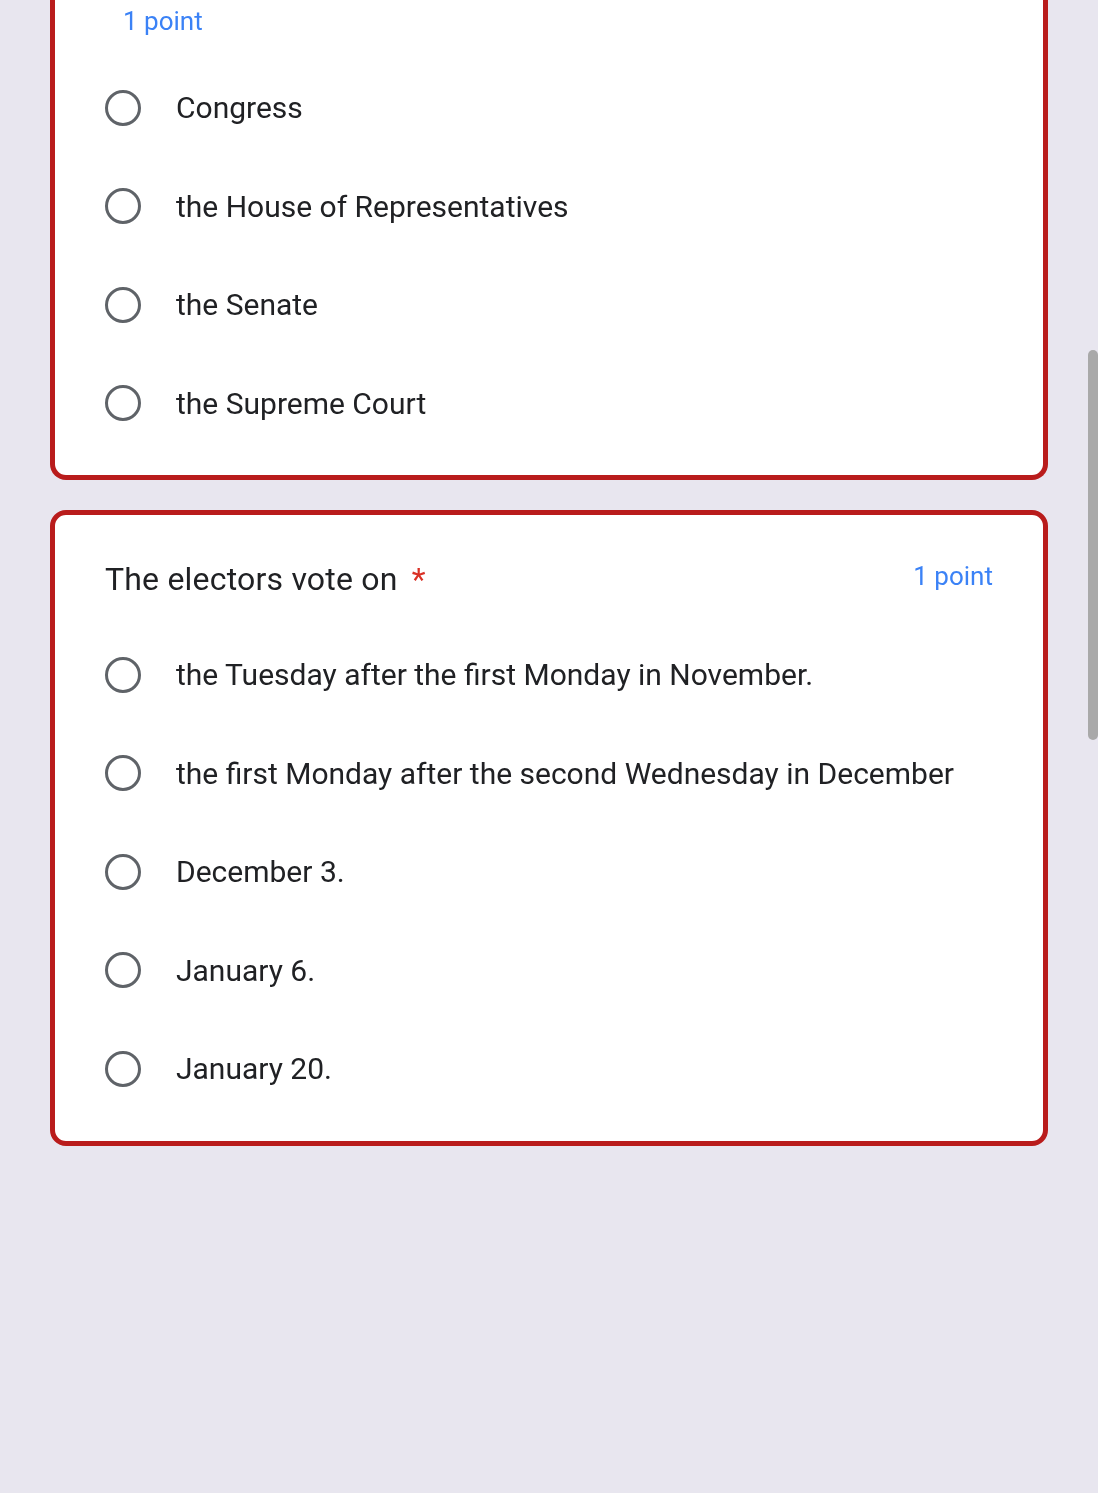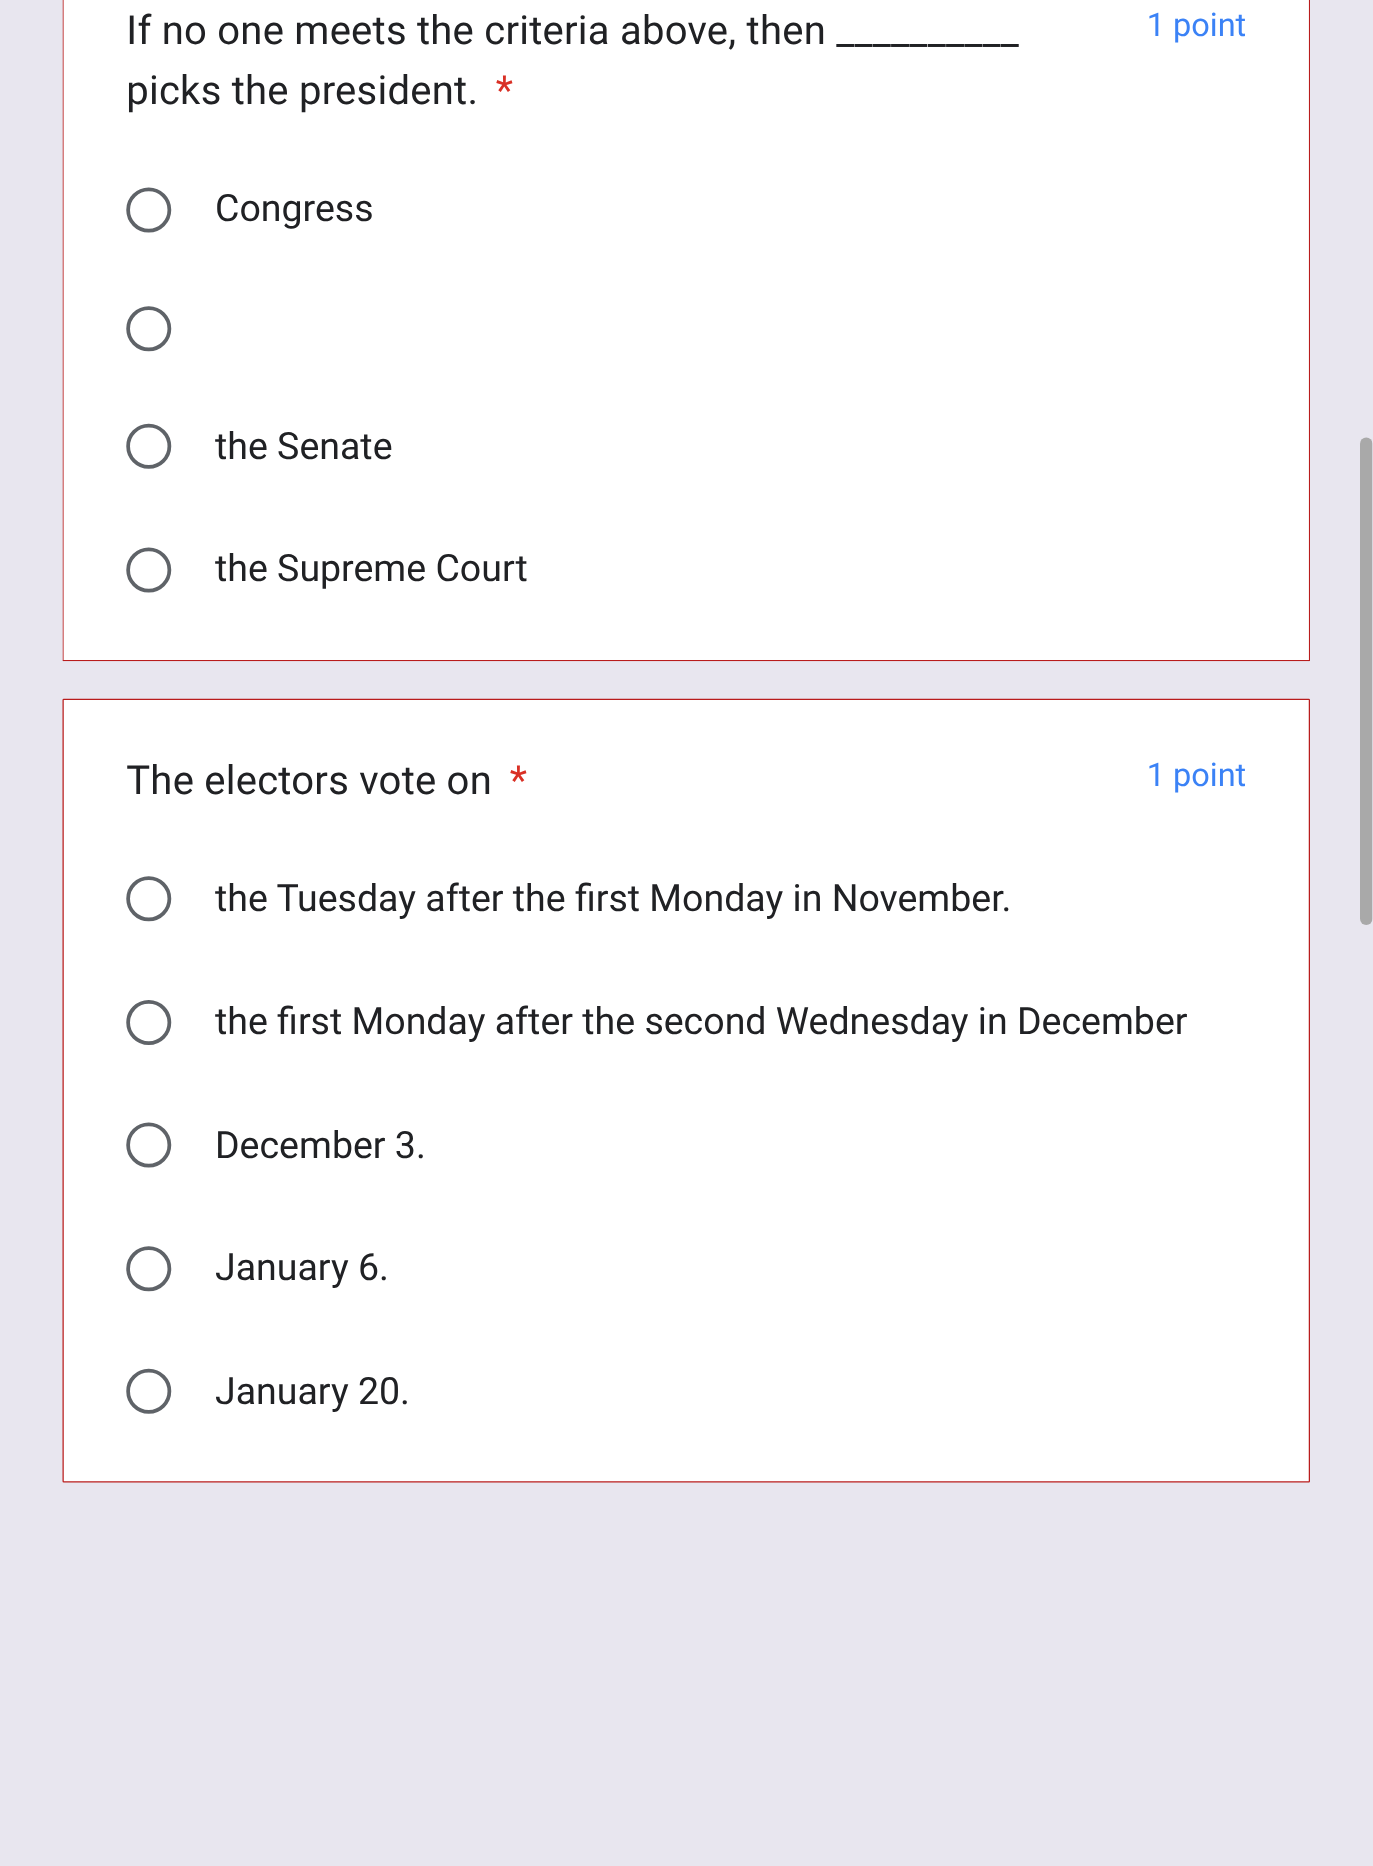--- a/index.html
+++ b/index.html
@@ -13,22 +13,22 @@
       width: 1098px;
       height: 1493px;
       overflow: hidden;
       position: relative;
     }
     .form-container {
       padding: 0 50px;
     }
     .question-card {
       background-color: #ffffff;
-      border-radius: 1px;
-      border: 1px solid #b91c1c;
+      border-radius: 16px;
+      border: 5px solid #b91c1c;
       margin-bottom: 30px;
       padding: 40px 50px 50px 50px;
     }
     .question-header {
       display: flex;
       align-items: flex-start;
       justify-content: space-between;
       margin-bottom: 50px;
     }
     .question-text {
@@ -91,33 +91,30 @@
       border-top-right-radius: 0;
     }
   </style>
 </head>
 <body>
 
 <div class="form-container">
 
   <div class="question-card card-first">
     <div class="question-header">
-      <div class="question-text">
-        <span>If no one meets the criteria above, then __________ picks the president.</span>
-        <span class="required-asterisk">*</span>
-      </div>
       <div class="points-label">1 point</div>
     </div>
     <div class="options-container">
       <div class="option-row">
         <div class="radio-circle"></div>
         <div class="option-label">Congress</div>
       </div>
       <div class="option-row">
         <div class="radio-circle"></div>
+        <div class="option-label">the House of Representatives</div>
       </div>
       <div class="option-row">
         <div class="radio-circle"></div>
         <div class="option-label">the Senate</div>
       </div>
       <div class="option-row">
         <div class="radio-circle"></div>
         <div class="option-label">the Supreme Court</div>
       </div>
     </div>

